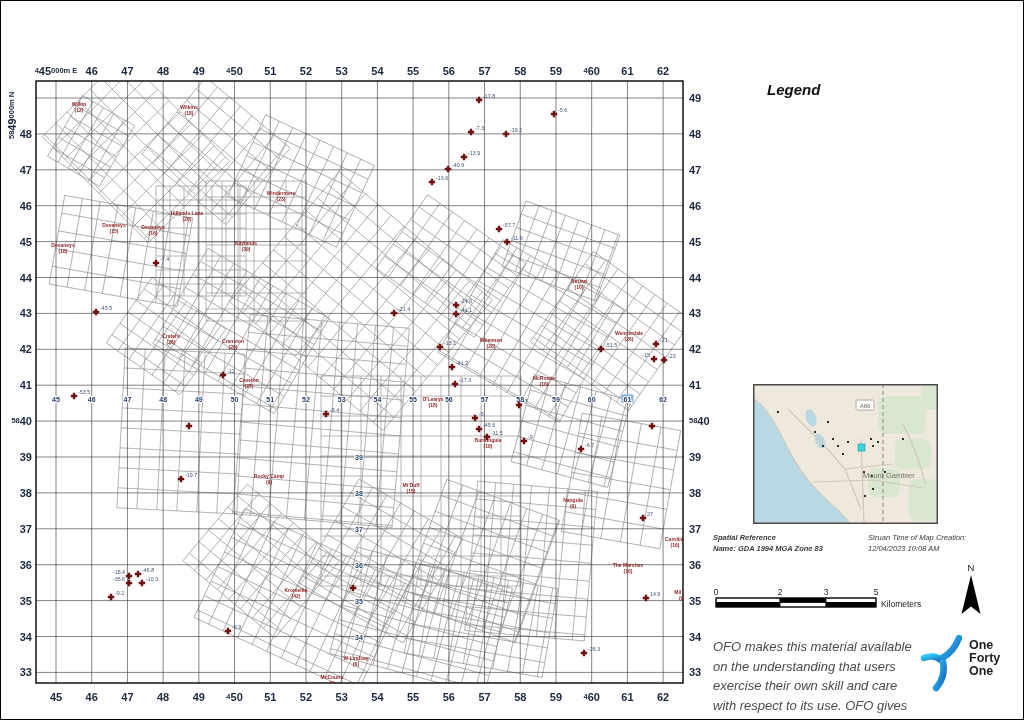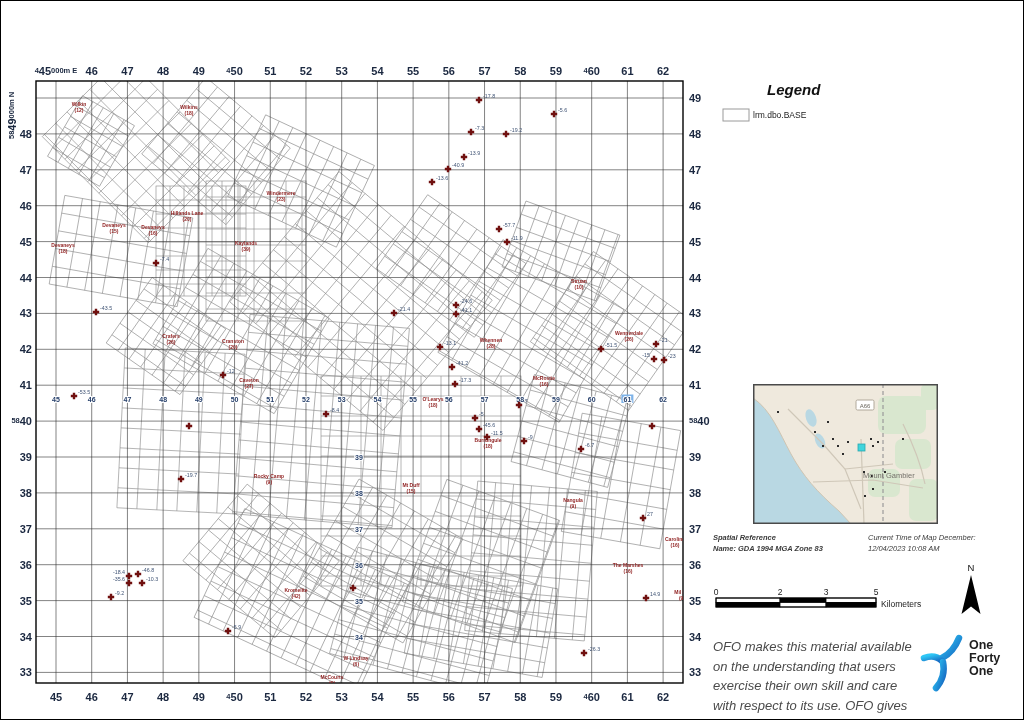--- a/index.html
+++ b/index.html
@@ -723,28 +723,20 @@
         <text x="231" y="567.5" font-size="5.3" fill="#3f5374" text-anchor="start">-5.9</text>
         <path d="M348.8,527 H355.2 M352,523.8 V530.2" stroke="#70100f" stroke-width="2.4"></path>
         <path d="M579.8,592 H586.2 M583,588.8 V595.2" stroke="#70100f" stroke-width="2.4"></path>
         <text x="587" y="589.5" font-size="5.3" fill="#3f5374" text-anchor="start">-26.3</text>
       </g>
     </svg>
 
   <div class="legend-box">
     <div class="legend-title">Legend</div>
     <div class="legend-items">
-      <div class="legend-item">
-        <span class="legend-swatch">
-          <svg width="28" height="14">
-              <rect x="1" y="1" width="26" height="12" fill="#ffffff" stroke="#9a9a9a"></rect>
-            </svg>
-        </span>
-        <span class="legend-label">lrm.dbo.BASE</span>
-      </div>
     </div>
   </div>
 
   <svg class="inset" width="185" height="140" viewBox="0 0 185 140">
     <rect x="0" y="0" width="185" height="140" fill="#efe9dd"></rect>
     <g>
       <rect x="125" y="12" width="48" height="38" rx="8" fill="#d9e7cf"></rect>
       <rect x="142" y="55" width="36" height="30" rx="7" fill="#d9e7cf"></rect>
       <rect x="115" y="85" width="32" height="28" rx="7" fill="#d9e7cf"></rect>
       <rect x="156" y="95" width="29" height="42" rx="7" fill="#d9e7cf"></rect>
@@ -790,21 +782,21 @@
     </g>
     <text x="110" y="94" font-size="7.5" fill="#74706a">Mount Gambier</text>
     <rect x="0.75" y="0.75" width="183.5" height="138.5" fill="none" stroke="#4a4a4a" stroke-width="1.5"></rect>
   </svg>
 
   <div class="sr-block" style="left:712px;top:531px;font-weight:bold;">
     <div>Spatial Reference</div>
     <div>Name: GDA 1994 MGA Zone 83</div>
   </div>
   <div class="sr-block" style="left:867px;top:531px;">
-    <div>Current Time of Map December:</div>
+    <div>Struan Time of Map Creation:</div>
     <div>12/04/2023 10:08 AM</div>
   </div>
 
   <svg class="scalebar" width="230" height="26" viewBox="0 0 230 26">
     <g id="scalebar-g">
         <text x="2" y="8" font-size="8.5" fill="#222" text-anchor="middle">0</text>
         <text x="66" y="8" font-size="8.5" fill="#222" text-anchor="middle">2</text>
         <text x="112" y="8" font-size="8.5" fill="#222" text-anchor="middle">3</text>
         <text x="162" y="8" font-size="8.5" fill="#222" text-anchor="middle">5</text>
         <rect x="2" y="11" width="64" height="4.5" fill="#fff" stroke="#000" stroke-width="0.8"></rect>

